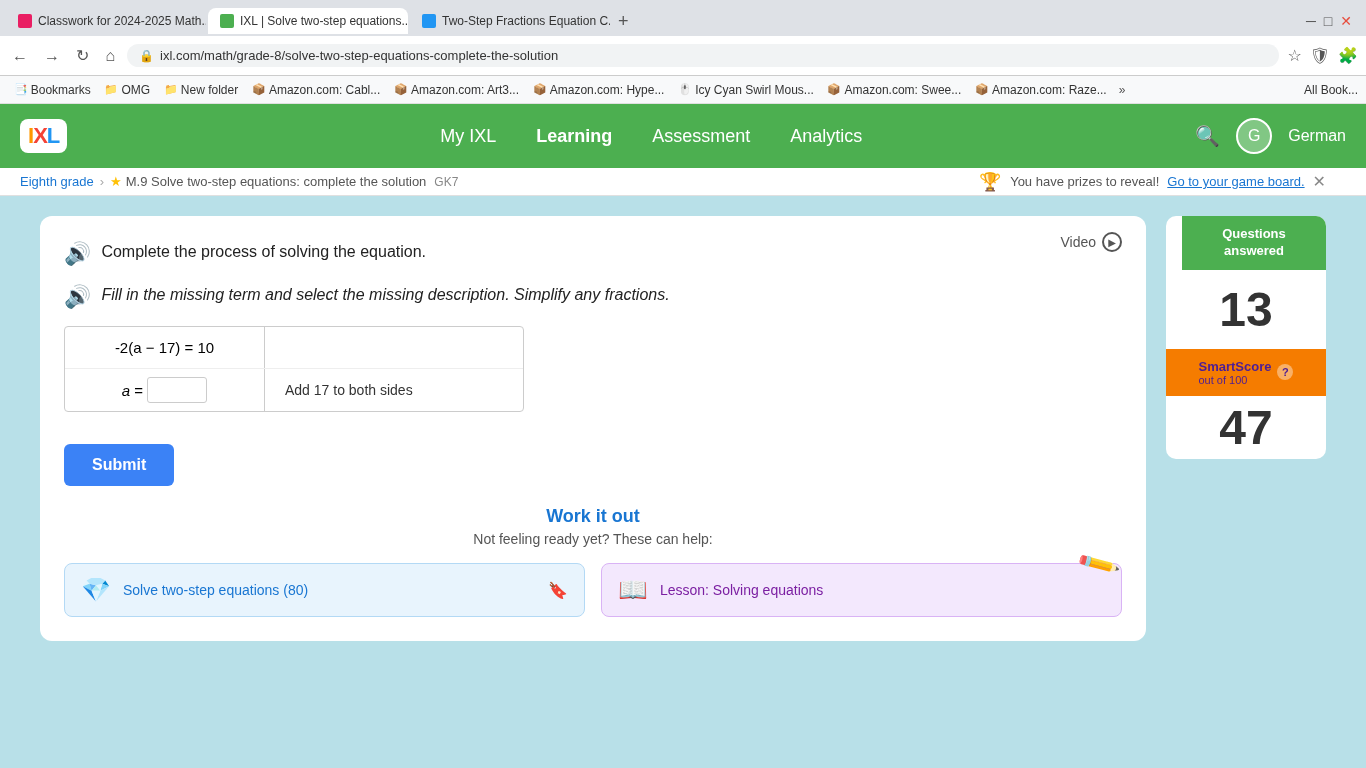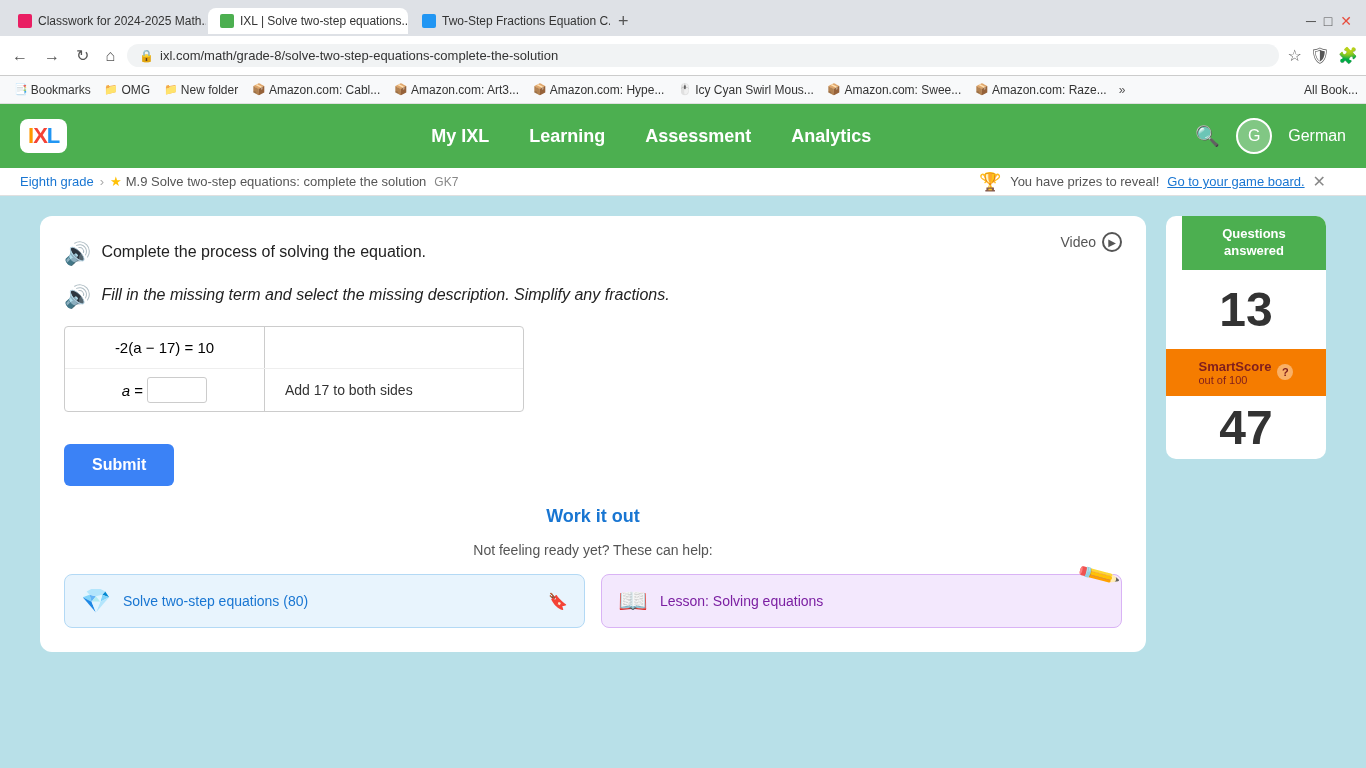--- a/index.html
+++ b/index.html
@@ -25,21 +25,21 @@
     .bm-more { margin-left: 4px; font-size: 12px; color: #555; cursor: pointer; }
     .bm-all { margin-left: auto; font-size: 12px; color: #333; cursor: pointer; }
 
     
     .ixl-header { background: #4caf50; display: flex; align-items: center; padding: 0 20px; height: 64px; }
     .ixl-logo { background: #fff; border-radius: 8px; padding: 4px 8px; font-size: 22px; font-weight: 900; color: #ff9800; margin-right: 40px; letter-spacing: -1px; display: flex; align-items: center; }
     .ixl-logo span.i { color: #ff9800; }
     .ixl-logo span.x { color: #f44336; }
     .ixl-logo span.l { color: #2196f3; }
     .ixl-nav { display: flex; gap: 40px; flex: 1; justify-content: center; }
-    .ixl-nav a { color: #fff; text-decoration: none; font-size: 18px; font-weight: 700; cursor: pointer; }
+    .ixl-nav a { color: #fff; text-decoration: none; font-size: 18px; font-weight: 400; cursor: pointer; }
     .ixl-header-right { display: flex; align-items: center; gap: 16px; }
     .search-icon-btn { color: #fff; font-size: 20px; cursor: pointer; background: none; border: none; }
     .user-avatar { width: 36px; height: 36px; border-radius: 50%; background: #81c784; border: 2px solid #fff; display: flex; align-items: center; justify-content: center; color: #fff; font-size: 16px; cursor: pointer; }
     .user-name { color: #fff; font-size: 16px; cursor: pointer; }
 
     
     .breadcrumb { background: #fff; padding: 6px 20px; display: flex; align-items: center; font-size: 13px; color: #555; border-bottom: 1px solid #e0e0e0; position: relative; }
     .breadcrumb-sep { margin: 0 6px; color: #aaa; }
     .breadcrumb-star { color: #ffc107; margin-right: 4px; }
     .prize-banner { position: absolute; right: 40px; display: flex; align-items: center; gap: 8px; font-size: 13px; color: #555; }
@@ -67,37 +67,37 @@
     .eq-dropdown { width: 180px; padding: 4px 8px; border: 1px solid #ccc; border-radius: 3px; font-size: 14px; cursor: pointer; background: #fff; }
     .eq-input { width: 60px; padding: 4px 6px; border: 1px solid #ccc; border-radius: 3px; font-size: 14px; text-align: center; }
     .add-desc { font-size: 14px; color: #333; margin-left: 8px; }
 
     .pencil-icon { position: absolute; bottom: 60px; right: 30px; font-size: 28px; color: #1976d2; transform: rotate(-30deg); cursor: pointer; }
 
     .submit-btn { background: #3b82f6; color: #fff; border: none; padding: 12px 28px; border-radius: 6px; font-size: 16px; font-weight: 600; cursor: pointer; margin-top: 16px; }
 
     .work-it-out { text-align: center; margin-top: 20px; }
     .work-it-out-title { color: #1976d2; font-size: 18px; font-weight: 600; cursor: pointer; }
-    .work-it-out-sub { color: #555; font-size: 14px; margin-top: 15px; }
+    .work-it-out-sub { color: #555; font-size: 14px; margin-top: 4px; }
 
     .help-cards { display: flex; gap: 16px; margin-top: 16px; }
     .help-card { flex: 1; background: #e8f4fd; border-radius: 8px; padding: 12px 16px; display: flex; align-items: center; gap: 12px; cursor: pointer; border: 1px solid #b3d9f5; }
     .help-card-icon { font-size: 24px; color: #1976d2; }
     .help-card-text { color: #1976d2; font-size: 14px; }
     .help-card-bookmark { color: #1976d2; margin-left: auto; font-size: 16px; cursor: pointer; }
     .help-card-right { background: #f3e8fd; border-color: #d9b3f5; }
     .help-card-right .help-card-icon { color: #9c27b0; }
     .help-card-right .help-card-text { color: #7b1fa2; }
 
     
     .right-panel { width: 160px; flex-shrink: 0; }
     .score-card { background: #fff; border-radius: 10px; overflow: hidden; }
     .score-header { background: #4caf50; color: #fff; text-align: center; padding: 10px; font-size: 13px; font-weight: 600; line-height: 1.3; margin-left: 16px; }
     .score-number { font-size: 48px; font-weight: 700; color: #333; text-align: center; padding: 12px; }
-    .smart-score-header { background: #f57c00; color: #7f1d1d; text-align: center; padding: 10px; font-size: 13px; font-weight: 600; display: flex; align-items: center; justify-content: center; gap: 6px; }
+    .smart-score-header { background: #f57c00; color: #4c1d95; text-align: center; padding: 10px; font-size: 13px; font-weight: 600; display: flex; align-items: center; justify-content: center; gap: 6px; }
     .smart-score-number { font-size: 48px; font-weight: 700; color: #333; text-align: center; padding: 4px; }
     .info-circle { width: 16px; height: 16px; border-radius: 50%; background: rgba(255,255,255,0.4); display: flex; align-items: center; justify-content: center; font-size: 11px; font-weight: 700; cursor: pointer; }
 
     .ixl-header-wrapper { position: relative; }
   </style>
 </head>
 <body>
 
 <div>
 

